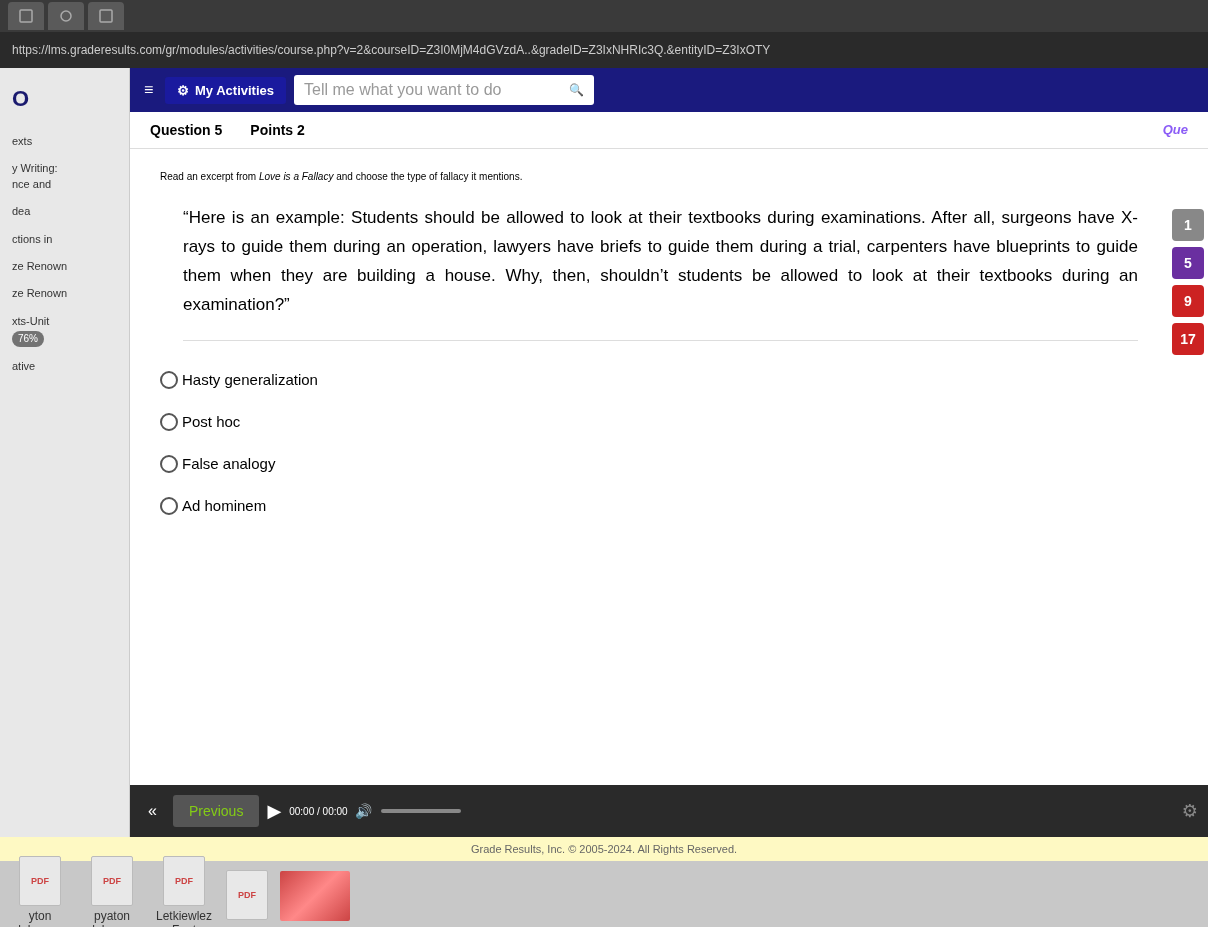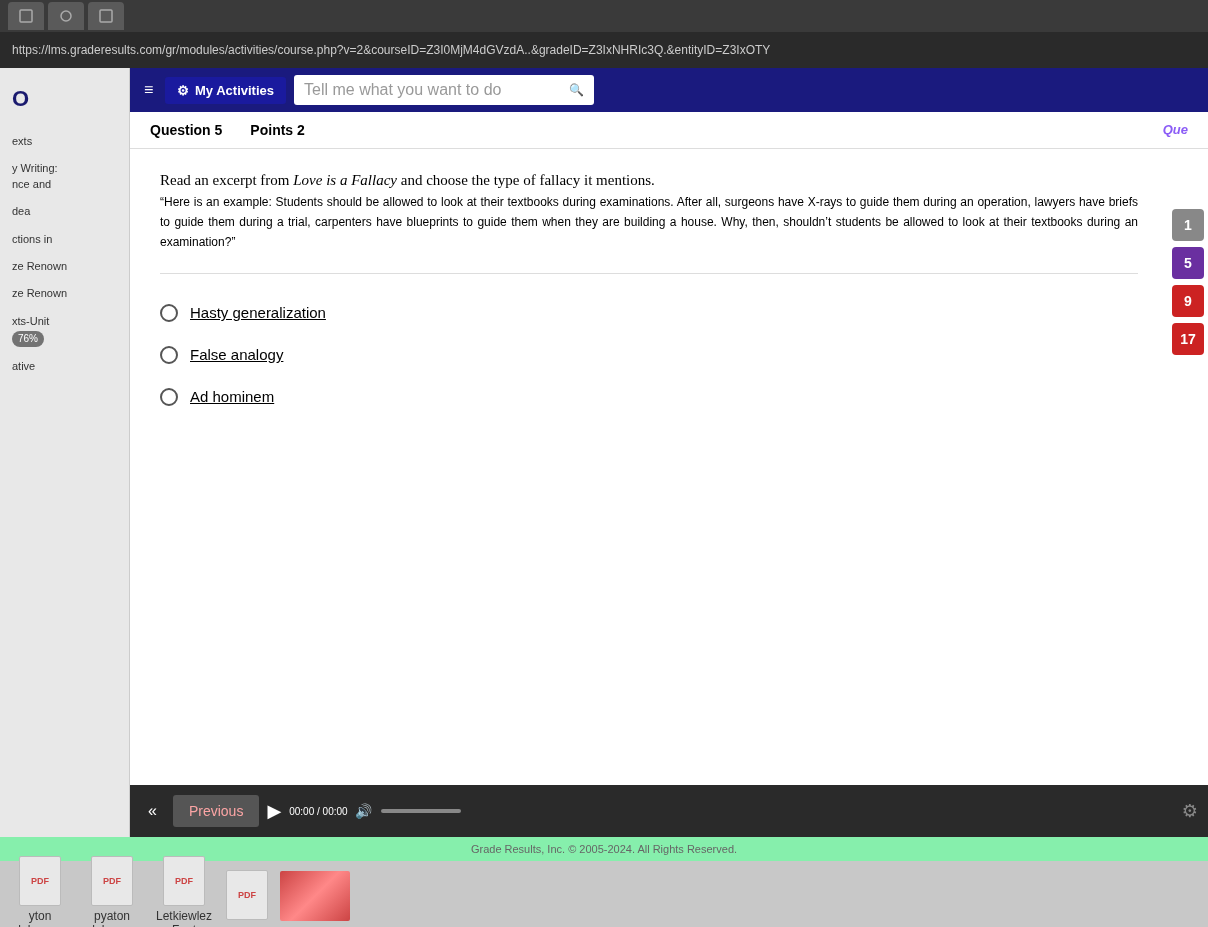--- a/index.html
+++ b/index.html
@@ -148,48 +148,48 @@
 
     
     .question-body {
       flex: 1;
       padding: 20px 30px;
       overflow-y: auto;
       position: relative;
     }
 
     .question-instruction {
-      font-size: 15px;
+      font-size: 10px;
+      margin-bottom: 20px;
       line-height: 1.5;
-      font-family: Liberation Serif, serif;
     }
     .question-instruction em { font-style: italic; }
 
     .question-passage {
-      font-size: 12px;
+      font-size: 17px;
       line-height: 1.7;
       text-align: justify;
       margin-bottom: 30px;
       padding-bottom: 20px;
       border-bottom: 1px solid #ddd;
+      margin-left: 23px;
     }
 
     
     .answer-choices {
       display: flex;
       flex-direction: column;
       gap: 24px;
     }
     .answer-choice {
       display: flex;
       align-items: center;
-      gap: 12px;
+      gap: 4px;
       font-size: 15px;
       cursor: pointer;
-      text-decoration: underline;
     }
     .radio-circle {
       width: 18px;
       height: 18px;
       border-radius: 50%;
       border: 2px solid #555;
       flex-shrink: 0;
       background: white;
     }
 
@@ -234,21 +234,21 @@
     .btn-back {
       background: transparent;
       border: none;
       color: white;
       font-size: 16px;
       cursor: pointer;
       padding: 4px 8px;
     }
     .btn-previous {
       background: #555;
-      color: #fca5a5;
+      color: #84cc16;
       border: none;
       border-radius: 3px;
       padding: 8px 16px;
       font-size: 14px;
       cursor: pointer;
     }
     .btn-play {
       background: transparent;
       border: none;
       color: white;
@@ -265,21 +265,21 @@
     }
     .progress-bar {
       width: 80px;
       height: 4px;
       background: #888;
       border-radius: 2px;
     }
 
     
     .footer-area {
-      background: #86efac;
+      background: #fef9c3;
       height: 90px;
       display: flex;
       flex-direction: column;
       align-items: center;
       justify-content: flex-start;
       padding-top: 6px;
     }
     .footer-copyright {
       font-size: 11px;
       color: #666;
@@ -406,20 +406,24 @@
 
         <div class="question-passage">“Here is an example: Students should be allowed to look at their textbooks during examinations. After all, surgeons have X-rays to guide them during an operation, lawyers have briefs to guide them during a trial, carpenters have blueprints to guide them when they are building a house. Why, then, shouldn’t students be allowed to look at their textbooks during an examination?”</div>
 
         <div class="answer-choices">
 
           <div class="answer-choice">
             <div class="radio-circle"></div>
             <span>Hasty generalization</span>
           </div>
 
+          <div class="answer-choice">
+            <div class="radio-circle"></div>
+            <span>Post hoc</span>
+          </div>
 
           <div class="answer-choice">
             <div class="radio-circle"></div>
             <span>False analogy</span>
           </div>
 
           <div class="answer-choice">
             <div class="radio-circle"></div>
             <span>Ad hominem</span>
           </div>

